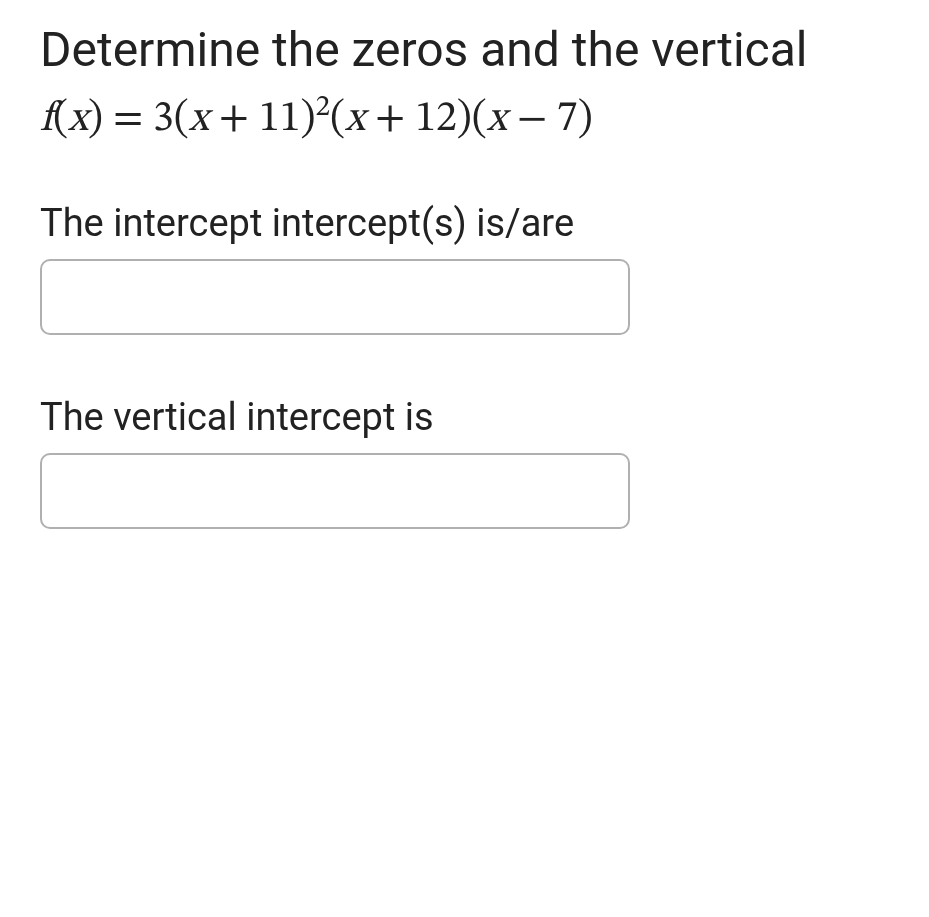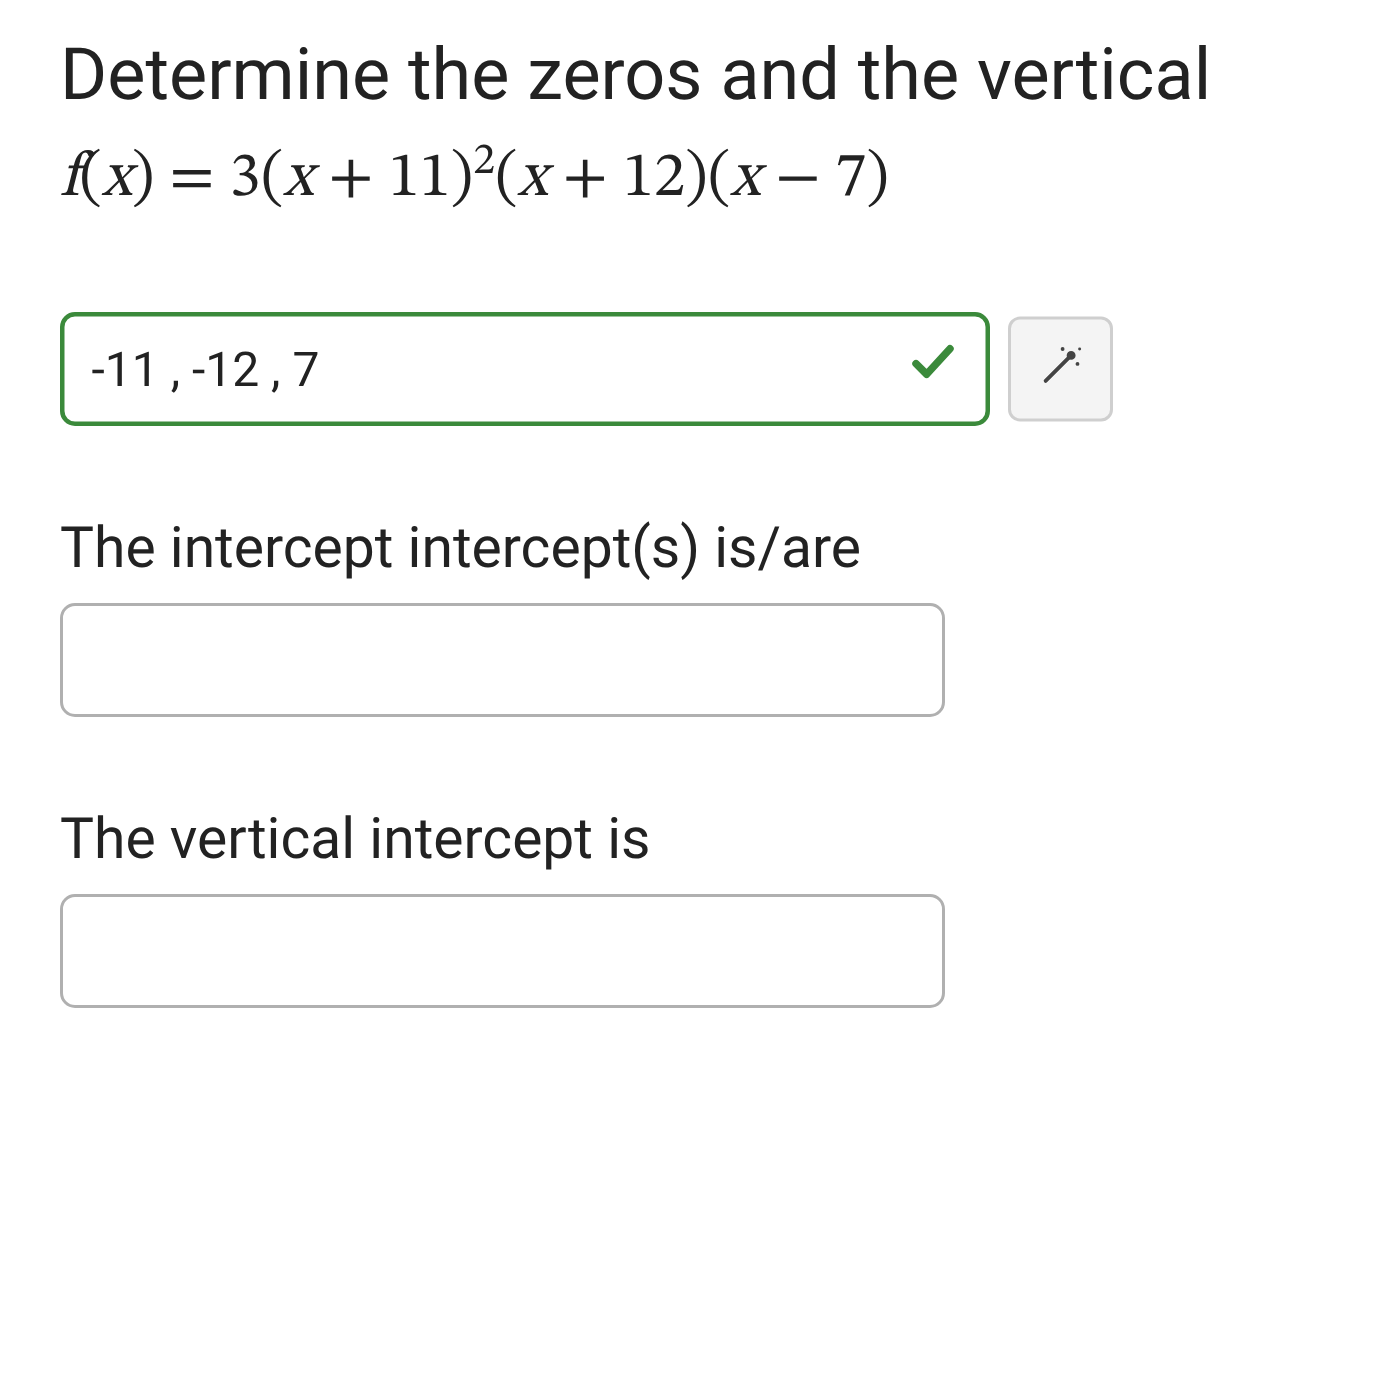--- a/index.html
+++ b/index.html
@@ -15,21 +15,21 @@
       color: #222;
     }
     .question-text {
       font-size: 48px;
       line-height: 1.35;
       margin-bottom: 10px;
     }
     .math-line {
       font-family: "Cambria Math", "STIX Two Math", "Times New Roman", serif;
       font-size: 42px;
-      margin-bottom: 62px;
+      margin-bottom: 24px;
       white-space: nowrap;
     }
     .math-line .fn {
       font-style: italic;
     }
     .math-line .var {
       font-style: italic;
     }
     .math-line .sup {
       font-size: 0.7em;
@@ -105,41 +105,20 @@
   <span>Determine the zeros and the vertical</span><br>
 </div>
 
 <div class="math-line">
   <span class="fn">f</span>(<span class="var">x</span>)
   <span>=</span>
   <span>3</span>(<span class="var">x</span> + 11)<span class="sup">2</span>(<span class="var">x</span> + 12)(<span class="var">x</span> − 7)
 </div>
 
 <div class="section">
-  <div class="input-row">
-    <div class="answer-input correct">
-      <span class="input-value">-11 , -12 , 7</span>
-      <span class="check-icon">
-        <svg viewBox="0 0 24 24" width="34" height="34" fill="none" stroke="#3b8a3b" stroke-width="3.5" stroke-linecap="round" stroke-linejoin="round">
-          <polyline points="4 13 9 18 20 6"></polyline>
-        </svg>
-      </span>
-    </div>
-    <div class="wand-button">
-      <span>
-        <svg viewBox="0 0 24 24" fill="none" stroke="#444" stroke-width="1.8" stroke-linecap="round" stroke-linejoin="round">
-          <line x1="5" y1="19" x2="17" y2="7"></line>
-          <circle cx="17" cy="7" r="1.2" fill="#444"></circle>
-          <circle cx="20" cy="11" r="0.9" fill="#444" stroke="none"></circle>
-          <circle cx="13" cy="4" r="0.9" fill="#444" stroke="none"></circle>
-          <circle cx="21" cy="4" r="0.7" fill="#444" stroke="none"></circle>
-        </svg>
-      </span>
-    </div>
-  </div>
 </div>
 
 <div class="section">
   <div class="prompt">The intercept intercept(s) is/are</div>
   <div class="input-row">
     <div class="answer-input blank">
       <span class="input-value"></span>
     </div>
   </div>
 </div>

